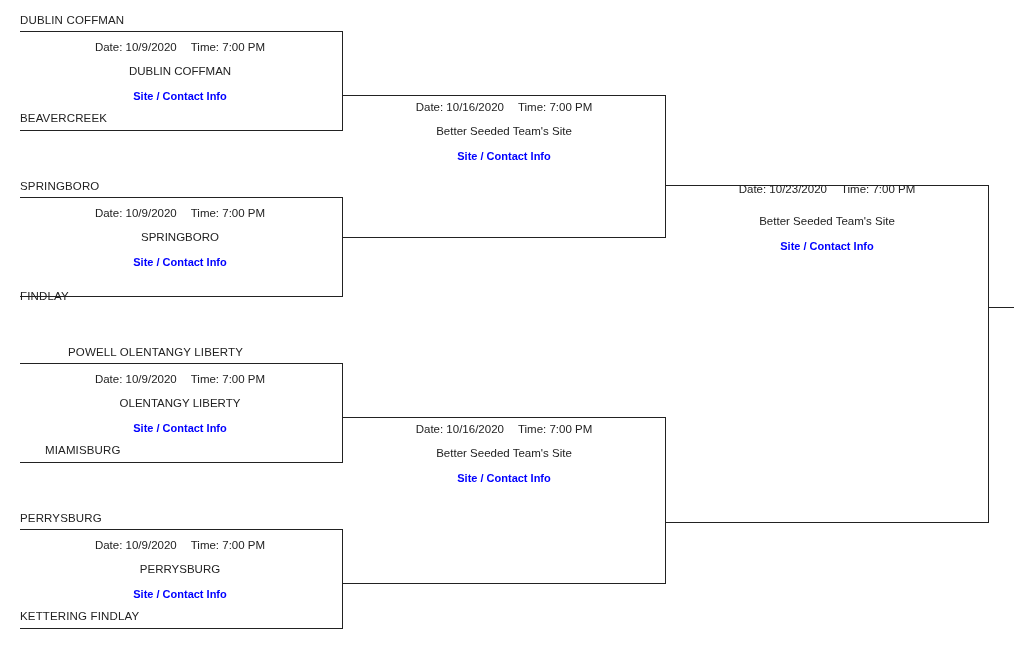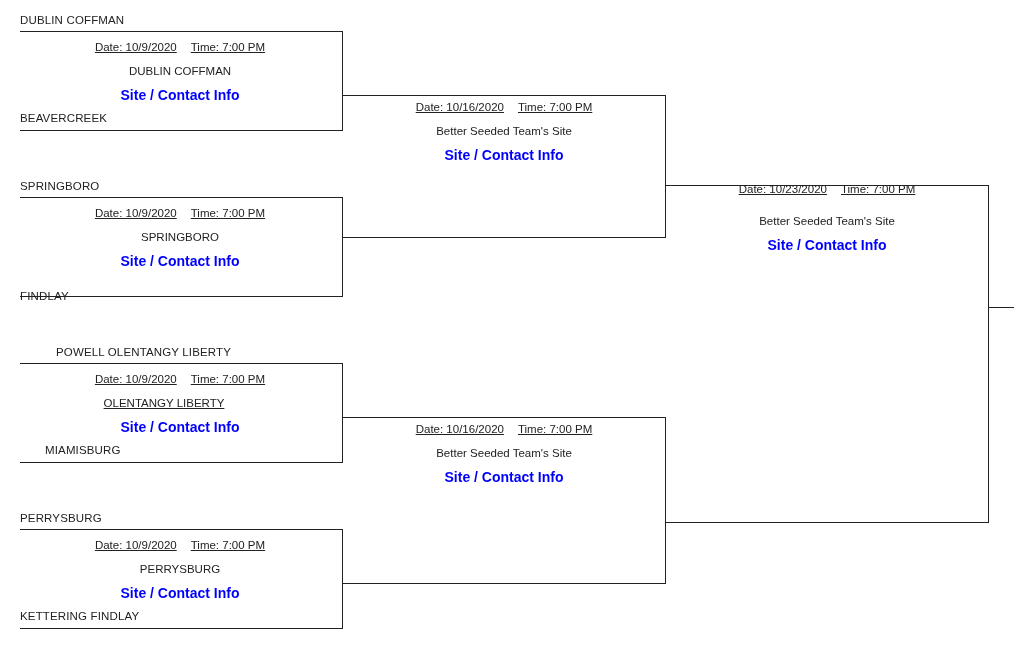--- a/index.html
+++ b/index.html
@@ -39,32 +39,31 @@
   }
   .game-text {
     position: absolute;
     text-align: center;
     white-space: nowrap;
     line-height: 14px;
   }
   .game-datetime {
     font-size: 11.5px;
     color: #222222;
-    text-decoration: underline;
   }
   .game-datetime .sep {
     display: inline-block;
     width: 14px;
   }
   .game-site {
     font-size: 11.5px;
     color: #222222;
   }
   .game-link {
-    font-size: 14px;
+    font-size: 11px;
     font-weight: bold;
     color: #0000ff;
     text-decoration: none;
     cursor: pointer;
   }
 </style>
 </head>
 <body>
 
 <div id="bracket">
@@ -95,30 +94,30 @@
     <div class="game-text game-datetime" style="left:80px; top:206px; width:200px;">
       <span>Date: 10/9/2020</span><span class="sep"></span><span>Time: 7:00 PM</span>
     </div>
     <div class="game-text game-site" style="left:80px; top:230px; width:200px;">SPRINGBORO</div>
     <div class="game-text" style="left:80px; top:254px; width:200px;">
       <span class="game-link">Site / Contact Info</span>
     </div>
   </div>
 
   <div>
-    <div class="seed-label" style="left:8px; top:346px;padding-left:48px;">POWELL OLENTANGY LIBERTY</div>
+    <div class="seed-label" style="left:20px; top:346px;padding-left:48px;">POWELL OLENTANGY LIBERTY</div>
     <div class="hline" style="left:20px; top:363px; width:323px;"></div>
     <div class="hline" style="left:20px; top:462px; width:323px;"></div>
     <div class="vline" style="left:342px; top:363px; height:99px;"></div>
     <div class="seed-label" style="left:20px; top:444px;margin-left:25px;">MIAMISBURG</div>
 
     <div class="game-text game-datetime" style="left:80px; top:372px; width:200px;">
       <span>Date: 10/9/2020</span><span class="sep"></span><span>Time: 7:00 PM</span>
     </div>
-    <div class="game-text game-site" style="left:64px; top:396px; width:200px;text-decoration:underline;">OLENTANGY LIBERTY</div>
+    <div class="game-text game-site" style="left:80px; top:396px; width:200px;">OLENTANGY LIBERTY</div>
     <div class="game-text" style="left:80px; top:420px; width:200px;">
       <span class="game-link">Site / Contact Info</span>
     </div>
   </div>
 
   <div>
     <div class="seed-label" style="left:20px; top:512px;">PERRYSBURG</div>
     <div class="hline" style="left:20px; top:529px; width:323px;"></div>
     <div class="hline" style="left:20px; top:628px; width:323px;"></div>
     <div class="vline" style="left:342px; top:529px; height:99px;"></div>

